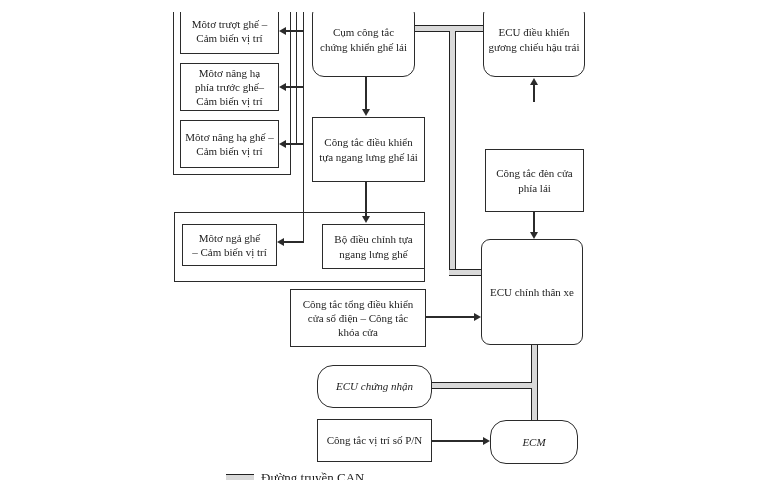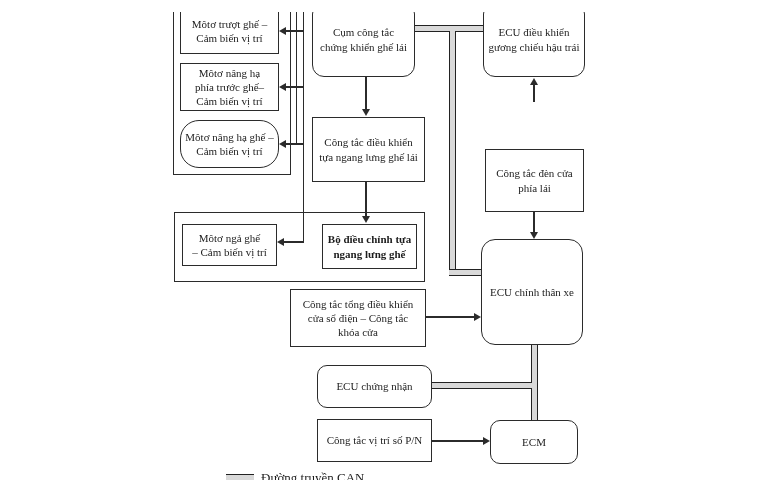--- a/index.html
+++ b/index.html
@@ -11,22 +11,22 @@
   .box {
     position:absolute; box-sizing:border-box; background:#ffffff;
     border:1.4px solid #2b2b2b;
     display:flex; flex-direction:column; align-items:center; justify-content:center;
     text-align:center; font-size:11px; line-height:1.28; color:#1c1c1c;
     padding:2px;
   }
   .box span { display:block; white-space:nowrap; }
   .outer { background:transparent; }
   .r12 { border-radius:12px; }
-  .r14 { border-radius:14px;font-family:Liberation Serif, serif; }
-  .r10 { border-radius:10px; }
+  .r14 { border-radius:9px;font-family:Liberation Serif, serif; }
+  .r10 { border-radius:16px;font-style:italic; }
   .hline { position:absolute; height:1.4px; background:#2b2b2b; }
   .vline { position:absolute; width:1.4px; background:#2b2b2b; }
   .ah { position:absolute; width:0; height:0; }
   .ah-left  { border-top:4px solid transparent; border-bottom:4px solid transparent; border-right:7px solid #2b2b2b; }
   .ah-right { border-top:4px solid transparent; border-bottom:4px solid transparent; border-left:7px solid #2b2b2b; }
   .ah-up    { border-left:4px solid transparent; border-right:4px solid transparent; border-bottom:7px solid #2b2b2b; }
   .ah-down  { border-left:4px solid transparent; border-right:4px solid transparent; border-top:7px solid #2b2b2b; }
   .can-h {
     position:absolute; box-sizing:border-box; height:7px; background:#d9d9d9;
     border-top:1.8px solid #222; border-bottom:1.8px solid #222;
@@ -92,38 +92,38 @@
 
   <div class="box" style="left:180px; top:-4px; width:99px; height:46px;">
     <span>Môtơ trượt ghế –</span>
     <span>Cảm biến vị trí</span>
   </div>
   <div class="box" style="left:180px; top:51px; width:99px; height:48px;">
     <span>Môtơ nâng hạ</span>
     <span>phía trước ghế–</span>
     <span>Cảm biến vị trí</span>
   </div>
-  <div class="box" style="left:180px; top:108px; width:99px; height:48px;border-radius:19px;">
+  <div class="box" style="left:180px; top:108px; width:99px; height:48px;">
     <span>Môtơ nâng hạ ghế –</span>
     <span>Cảm biến vị trí</span>
   </div>
   <div class="box" style="left:182px; top:212px; width:95px; height:42px;">
     <span>Môtơ ngả ghế</span>
     <span>– Cảm biến vị trí</span>
   </div>
 
   <div class="box r12" style="left:312px; top:-10px; width:103px; height:75px;">
     <span>Cụm công tắc</span>
     <span>chứng khiển ghế lái</span>
   </div>
   <div class="box" style="left:312px; top:105px; width:113px; height:65px;">
     <span>Công tắc điều khiển</span>
     <span>tựa ngang lưng ghế lái</span>
   </div>
-  <div class="box" style="left:322px; top:212px; width:95px; height:45px;font-weight:bold;">
+  <div class="box" style="left:322px; top:212px; width:103px; height:45px;">
     <span>Bộ điều chỉnh tựa</span>
     <span>ngang lưng ghế</span>
   </div>
   <div class="box" style="left:290px; top:277px; width:136px; height:58px;">
     <span>Công tắc tổng điều khiển</span>
     <span>cửa sổ điện – Công tắc</span>
     <span>khóa cửa</span>
   </div>
   <div class="box r10" style="left:317px; top:353px; width:115px; height:43px;">
     <span>ECU chứng nhận</span>

